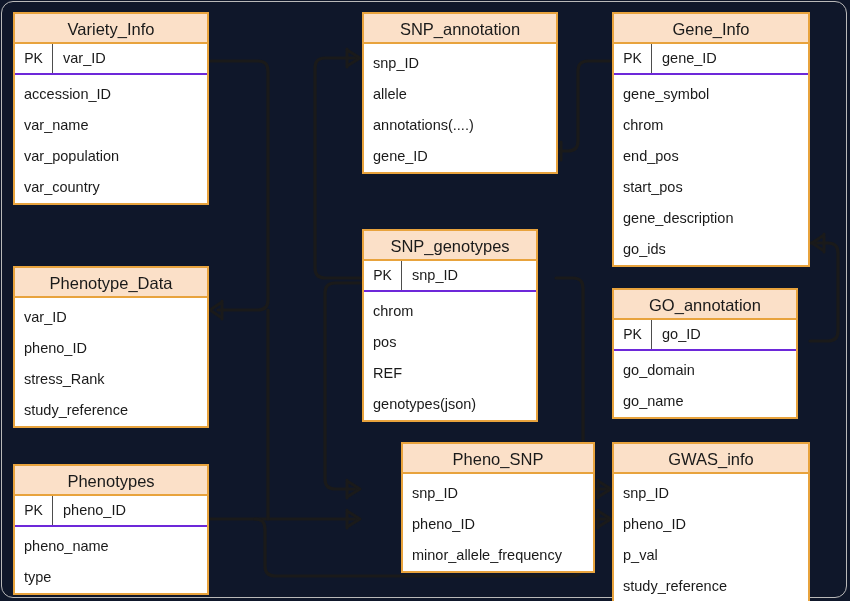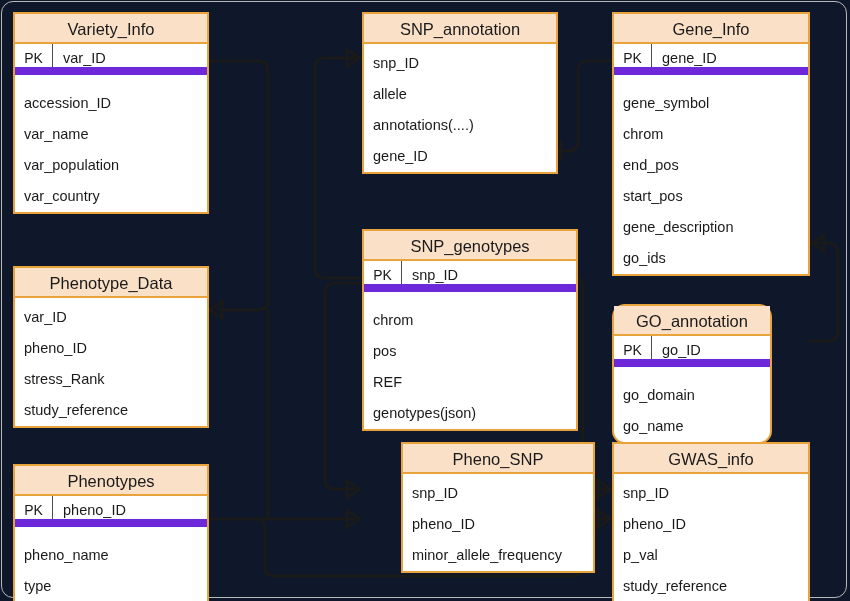--- a/index.html
+++ b/index.html
@@ -47,21 +47,21 @@
     line-height:30px;
     height:30px;
     box-sizing:border-box;
     white-space:nowrap;
     overflow:hidden;
   }
   .pk-row{
     display:flex;
     align-items:stretch;
     height:31px;
-    border-bottom:8px solid #6d28d9;
+    border-bottom:2px solid #6d28d9;
     box-sizing:border-box;
   }
   .pk-tag{
     width:38px;
     flex:0 0 38px;
     border-right:1px solid #4d4d4d;
     font-size:14px;
     color:#1a1a1a;
     line-height:29px;
     text-align:center;
@@ -79,21 +79,21 @@
   .attr{
     height:31px;
     line-height:31px;
     font-size:14.5px;
     color:#1a1a1a;
     padding-left:9px;
     box-sizing:border-box;
     white-space:nowrap;
     overflow:hidden;
   }
-  .attrs{ padding-top:13px; }
+  .attrs{ padding-top:4px; }
 </style>
 </head>
 <body>
 
 <div id="canvas">
 
   <div id="frame"></div>
 
   <svg id="wires" viewBox="0 0 850 601" width="850" height="601">
     <g fill="none" stroke="#1A1A1A" stroke-width="3.2" stroke-linecap="round" stroke-linejoin="round">
@@ -196,35 +196,35 @@
   <div class="entity" style="left:13px; top:266px; width:196px;">
     <div class="ent-title">Phenotype_Data</div>
     <div class="attrs" style="padding-top:4px;">
       <div class="attr">var_ID</div>
       <div class="attr">pheno_ID</div>
       <div class="attr">stress_Rank</div>
       <div class="attr">study_reference</div>
     </div>
   </div>
 
-  <div class="entity" style="left:362px; top:229px; width:216px;">
+  <div class="entity" style="left:362px; top:229px; width:176px;">
     <div class="ent-title">SNP_genotypes</div>
     <div class="pk-row">
       <div class="pk-tag">PK</div>
       <div class="pk-name">snp_ID</div>
     </div>
     <div class="attrs">
       <div class="attr">chrom</div>
       <div class="attr">pos</div>
       <div class="attr">REF</div>
       <div class="attr">genotypes(json)</div>
     </div>
   </div>
 
-  <div class="entity" style="left:612px; top:304px; width:160px;border-radius:13px;">
+  <div class="entity" style="left:612px; top:288px; width:186px;">
     <div class="ent-title">GO_annotation</div>
     <div class="pk-row">
       <div class="pk-tag">PK</div>
       <div class="pk-name">go_ID</div>
     </div>
     <div class="attrs">
       <div class="attr">go_domain</div>
       <div class="attr">go_name</div>
     </div>
   </div>

